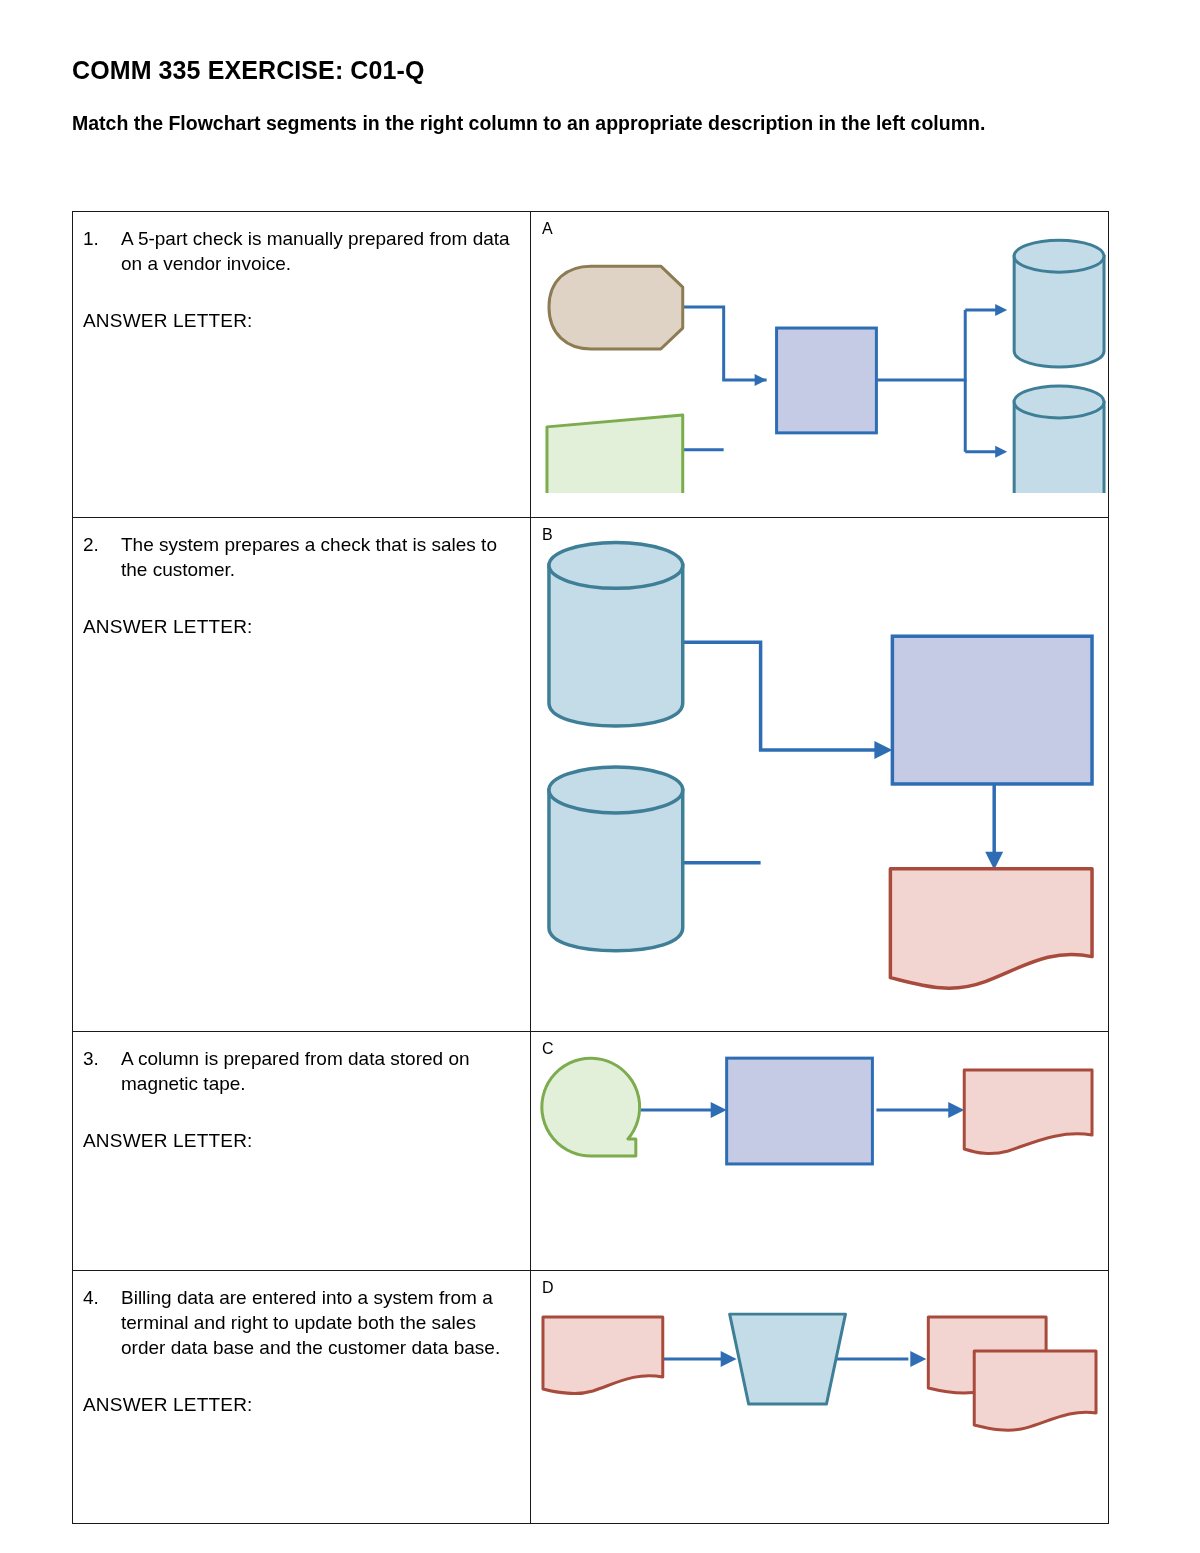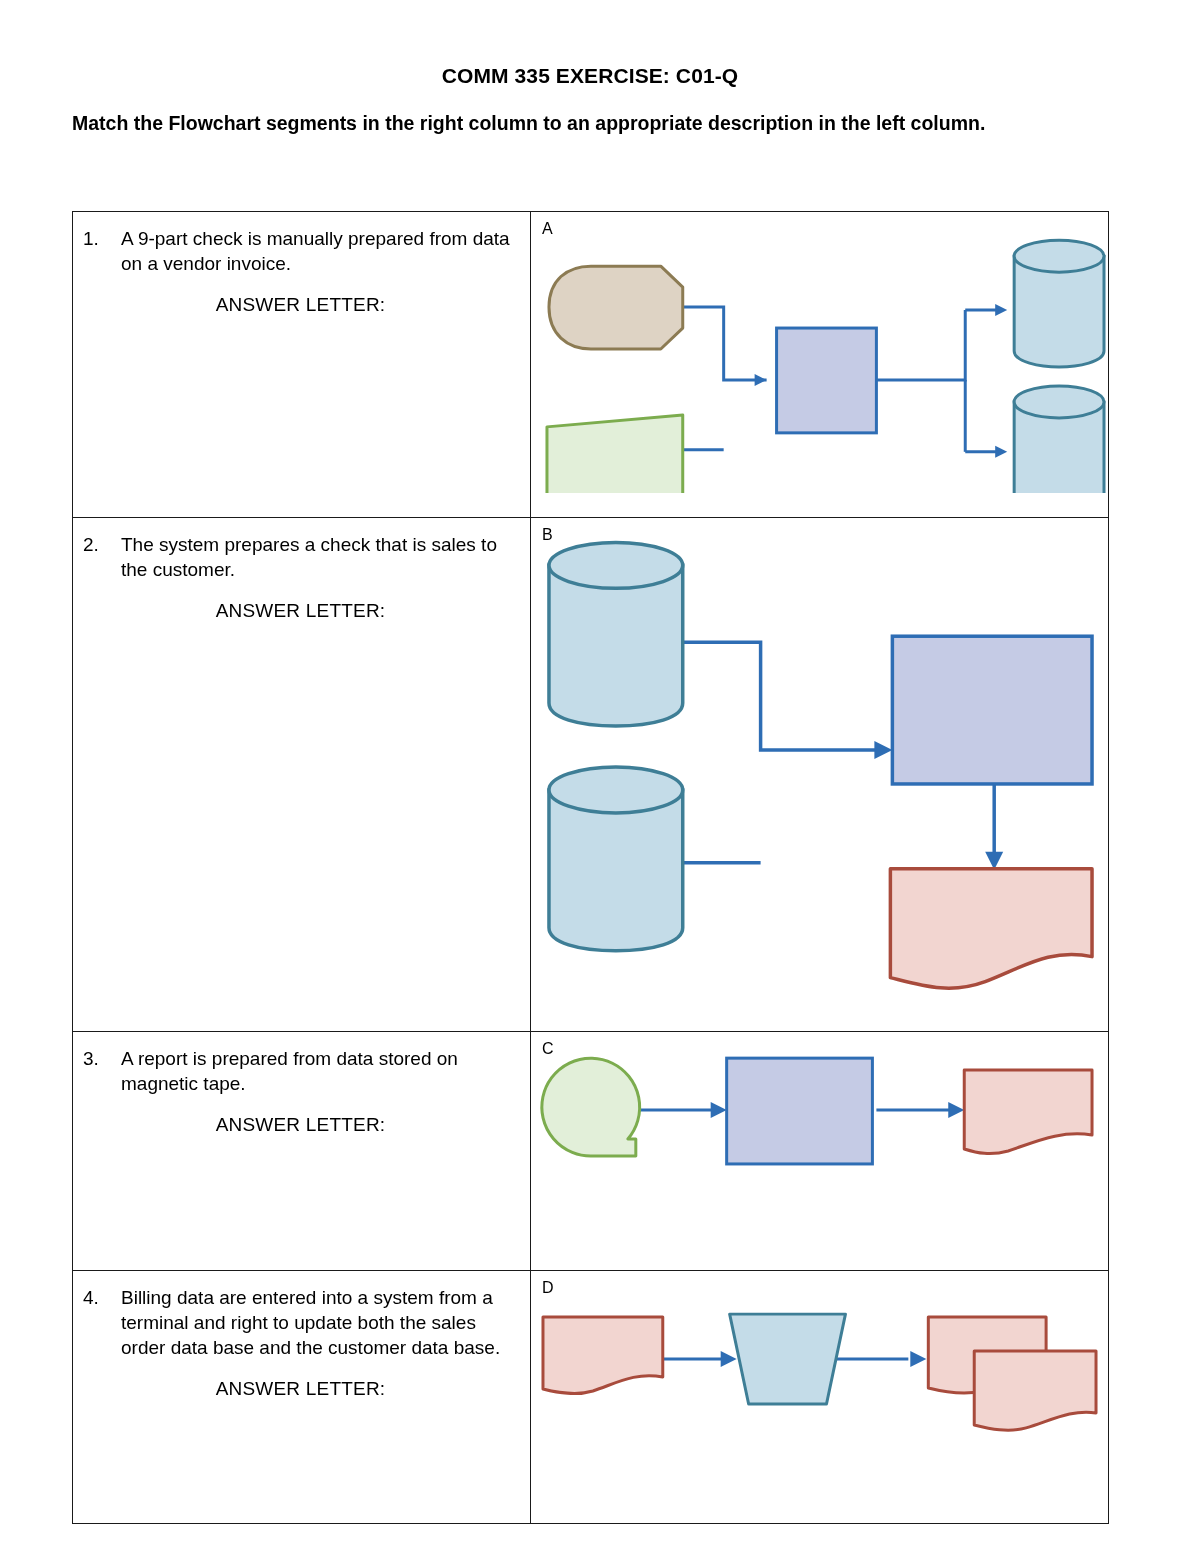--- a/index.html
+++ b/index.html
@@ -22,24 +22,24 @@
     left: 0; top: 0;
     width: 1200px;
     height: 1553px;
     background: #ffffff;
   }
 
   
   .doc-title {
     position: absolute;
     left: 72px;
-    top: 64px;
+    top: 56px;
     width: 1036px;
-    text-align: center;
-    font-size: 21px;
+    text-align: left;
+    font-size: 25px;
     font-weight: bold;
     letter-spacing: 0.1px;
   }
   .intro-line {
     position: absolute;
     left: 72px;
     font-size: 19.5px;
     font-weight: bold;
     white-space: nowrap;
   }
@@ -71,23 +71,22 @@
     line-height: 1.32;
   }
   .item-num {
     width: 38px;
     flex: 0 0 38px;
     font-weight: normal;
   }
   .item-text { flex: 1 1 auto; }
   .answer-label {
     font-size: 19px;
-    margin-top: 18px;
+    margin-top: 34px;
     letter-spacing: 0.2px;
-    text-align: center;
   }
 
   .flow-cell { position: relative; padding: 0; }
   .flow-letter {
     position: absolute;
     left: 11px;
     top: 8px;
     font-size: 16px;
     font-weight: normal;
     z-index: 4;
@@ -113,21 +112,21 @@
       <col class="col-desc">
       <col class="col-flow">
     </colgroup>
     <tbody>
 
       <tr class="r1">
         <td>
           <div class="desc-cell">
             <div class="item-row">
               <span class="item-num">1.</span>
-              <span class="item-text">A 9-part check is manually prepared from data on a vendor invoice.</span>
+              <span class="item-text">A 5-part check is manually prepared from data on a vendor invoice.</span>
             </div>
             <div class="answer-label">ANSWER LETTER:</div>
           </div>
         </td>
         <td>
           <div class="flow-cell">
             <div class="flow-letter">A</div>
             <svg class="flow-svg" viewBox="0 0 578 281" width="578" height="281">
 
               <g fill="none" stroke="#2e6db4" stroke-width="3">
@@ -200,21 +199,21 @@
             </svg>
           </div>
         </td>
       </tr>
 
       <tr class="r3">
         <td>
           <div class="desc-cell">
             <div class="item-row">
               <span class="item-num">3.</span>
-              <span class="item-text">A report is prepared from data stored on magnetic tape.</span>
+              <span class="item-text">A column is prepared from data stored on magnetic tape.</span>
             </div>
             <div class="answer-label">ANSWER LETTER:</div>
           </div>
         </td>
         <td>
           <div class="flow-cell">
             <div class="flow-letter">C</div>
             <svg class="flow-svg" viewBox="0 0 578 214" width="578" height="214">
               <g fill="none" stroke="#2e6db4" stroke-width="3">
                 <path d="M108 78 L182 78"></path>

